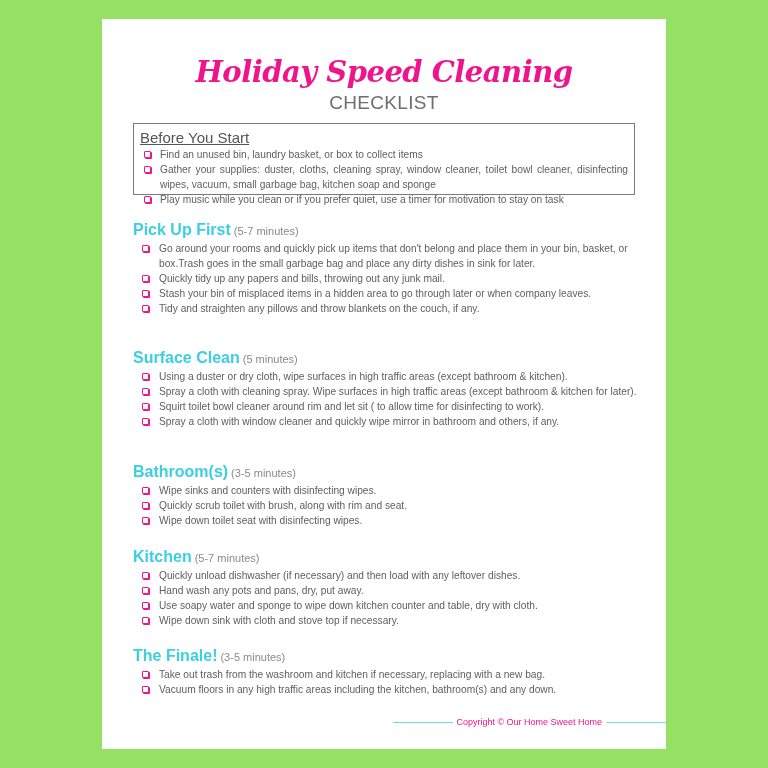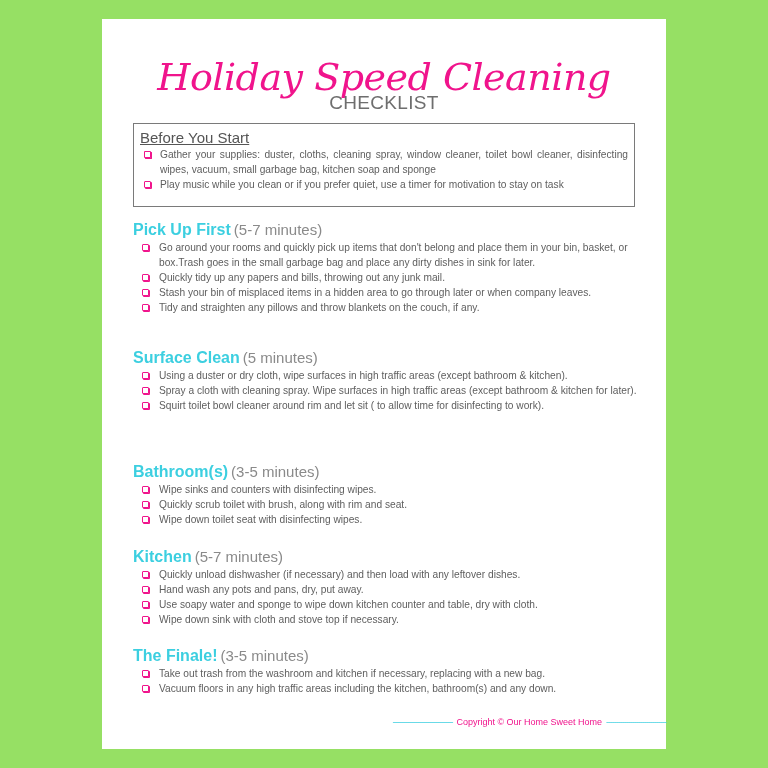--- a/index.html
+++ b/index.html
@@ -4,38 +4,38 @@
 <style>
   * { box-sizing: border-box; margin: 0; padding: 0; }
   html, body { width: 768px; height: 768px; overflow: hidden; }
   body { background: #96e064; position: relative; font-family: "Liberation Sans", sans-serif; }
   .page {
     position: absolute; left: 102px; top: 19px; width: 564px; height: 730px;
     background: #ffffff;
   }
   .title {
     position: absolute; left: 0; right: 0; top: 36px; text-align: center;
-    font-family: "DejaVu Serif", serif; font-style: italic; font-weight: normal;
-    font-size: 38px; color: #f0148c; letter-spacing: -0.5px;
+    font-family: "DejaVu Serif", serif; font-style: italic; font-weight: bold;
+    font-size: 29px; color: #f0148c; letter-spacing: -0.5px;
   }
   .subtitle {
     position: absolute; left: 0; right: 0; top: 73px; text-align: center;
     font-family: "Liberation Sans", sans-serif; font-size: 19px; color: #6e6e6e; letter-spacing: 0.3px;
   }
   .box {
-    position: absolute; left: 31px; top: 104px; width: 502px; height: 84px;
+    position: absolute; left: 31px; top: 104px; width: 502px; height: 72px;
     border: 1.5px solid #7a7a7a; padding: 5px 6px;
   }
   .box-title {
     font-size: 15px; color: #555; text-decoration: underline; line-height: 17px; margin-bottom: 1px;
   }
   .section { position: absolute; left: 31px; width: 510px; }
   .sec-head { line-height: 20px; }
   .sec-title { font-size: 16px; font-weight: bold; color: #3ccfe0; text-align: center; }
-  .sec-time { font-size: 15px; color: #8a8a8a; margin-left: 3px; }
+  .sec-time { font-size: 11px; color: #8a8a8a; margin-left: 3px; }
   ul { list-style: none; }
   li {
     position: relative; padding-left: 26px; font-size: 10.2px; color: #5e5e5e; line-height: 15px;
   }
   .box li { padding-left: 20px; text-align: justify; }
   li .cb {
     position: absolute; left: 9px; top: 4px; width: 7px; height: 7px;
     border: 1.5px solid #f0148c; border-radius: 1px; background: #fff;
     box-shadow: 1px 1px 0 #f0148c;
   }
@@ -49,21 +49,21 @@
 </head>
 <body>
 
 <div class="page">
   <div class="title">Holiday Speed Cleaning</div>
   <div class="subtitle">CHECKLIST</div>
 
   <div class="box">
     <div class="box-title">Before You Start</div>
     <ul>
-      <li><span class="cb"></span></li>
+      <li><span class="cb"></span><span>Find an unused bin, laundry basket, or box to collect items</span></li>
       <li><span class="cb"></span><span>Gather your supplies: duster, cloths, cleaning spray, window cleaner, toilet bowl cleaner, disinfecting wipes, vacuum, small garbage bag, kitchen soap and sponge</span></li>
       <li><span class="cb"></span><span>Play music while you clean or if you prefer quiet, use a timer for motivation to stay on task</span></li>
     </ul>
   </div>
 
   <div class="section" style="top:201px;">
     <div class="sec-head"><span class="sec-title">Pick Up First</span><span class="sec-time">(5-7 minutes)</span></div>
     <ul>
       <li><span class="cb"></span><span>Go around your rooms and quickly pick up items that don't belong and place them in your bin, basket, or box.Trash goes in the small garbage bag and place any dirty dishes in sink for later.</span></li>
       <li><span class="cb"></span><span>Quickly tidy up any papers and bills, throwing out any junk mail.</span></li>
@@ -71,20 +71,21 @@
       <li><span class="cb"></span><span>Tidy and straighten any pillows and throw blankets on the couch, if any.</span></li>
     </ul>
   </div>
 
   <div class="section" style="top:329px;">
     <div class="sec-head"><span class="sec-title">Surface Clean</span><span class="sec-time">(5 minutes)</span></div>
     <ul>
       <li><span class="cb"></span><span>Using a duster or dry cloth, wipe surfaces in high traffic areas (except bathroom &amp; kitchen).</span></li>
       <li><span class="cb"></span><span>Spray a cloth with cleaning spray. Wipe surfaces in high traffic areas (except bathroom &amp; kitchen for later).</span></li>
       <li><span class="cb"></span><span>Squirt toilet bowl cleaner around rim and let sit ( to allow time for disinfecting to work).</span></li>
+      <li><span class="cb"></span><span>Spray a cloth with window cleaner and quickly wipe mirror in bathroom and others, if any.</span></li>
     </ul>
   </div>
 
   <div class="section" style="top:443px;">
     <div class="sec-head"><span class="sec-title">Bathroom(s)</span><span class="sec-time">(3-5 minutes)</span></div>
     <ul>
       <li><span class="cb"></span><span>Wipe sinks and counters with disinfecting wipes.</span></li>
       <li><span class="cb"></span><span>Quickly scrub toilet with brush, along with rim and seat.</span></li>
       <li><span class="cb"></span><span>Wipe down toilet seat with disinfecting wipes.</span></li>
     </ul>

